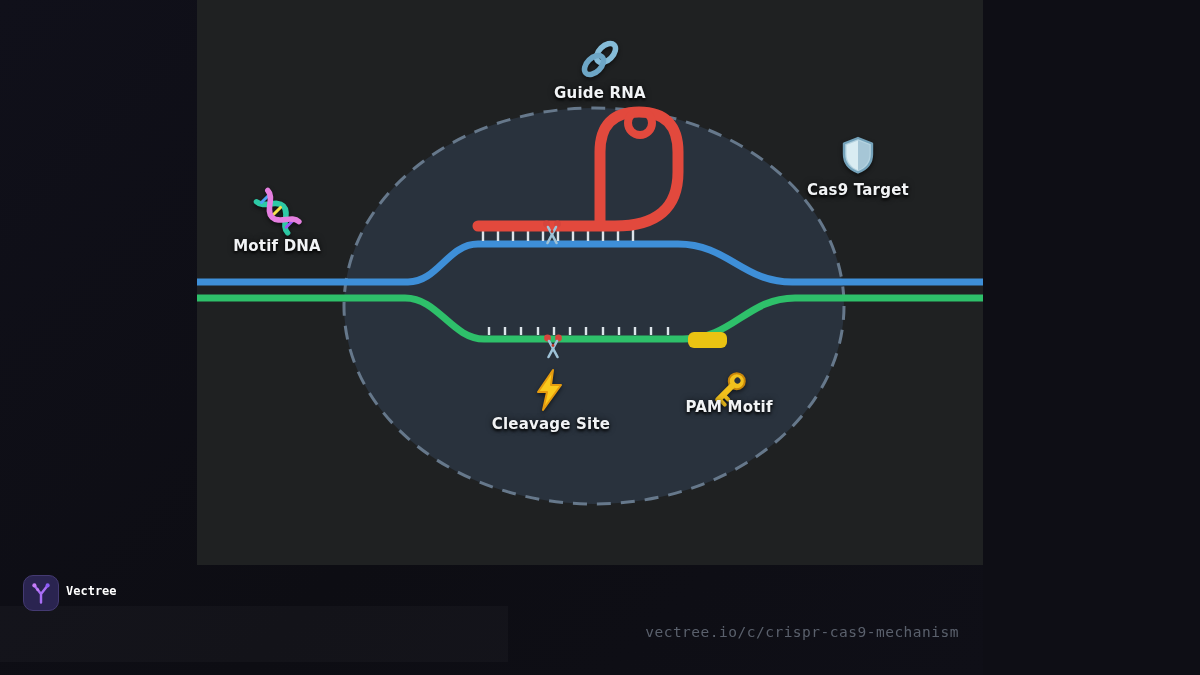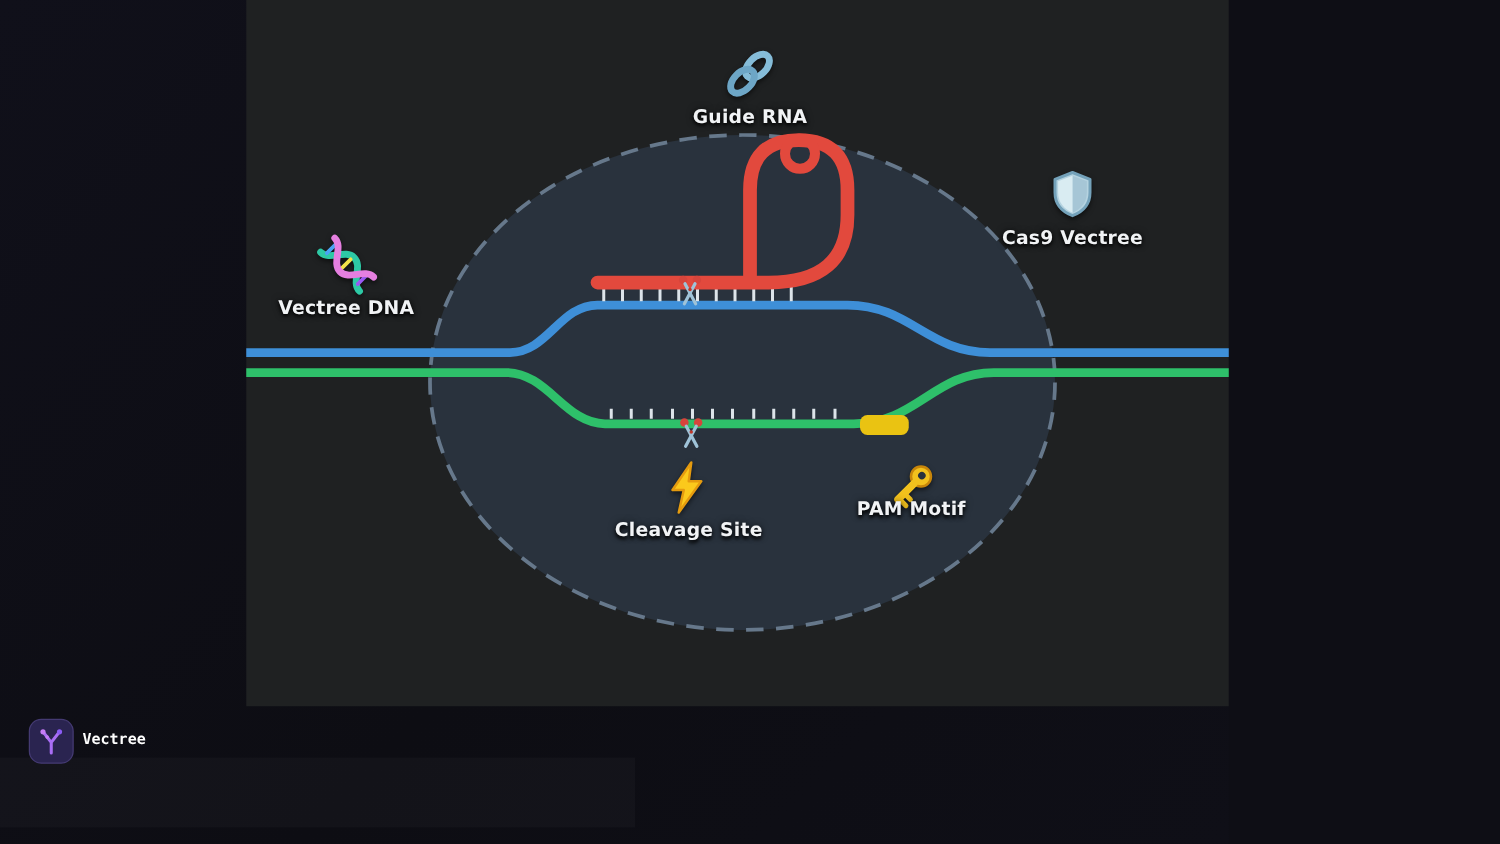--- a/index.html
+++ b/index.html
@@ -103,34 +103,34 @@
     </div>
     <div class="lbl node-label" style="left:403px;top:84px;">Guide RNA</div>
 
     <div class="node" style="left:641px;top:135px;width:40px;">
       <svg class="icn" width="40" height="40" viewBox="0 0 40 40">
         <path d="M20 3 L34 8.5 V19 C34 28.5 28 34.5 20 37.5 C12 34.5 6 28.5 6 19 V8.5 Z" fill="#b5d3e0" stroke="#74a2ba" stroke-width="2.4" stroke-linejoin="round"></path>
         <path d="M20 5.5 L31.5 10 V19 C31.5 27 26.5 32.5 20 35.2 Z" fill="#a6c6d6"></path>
         <path d="M20 5.5 L8.5 10 V19 C8.5 27 13.5 32.5 20 35.2 Z" fill="#d9ecf2"></path>
       </svg>
     </div>
-    <div class="lbl node-label" style="left:661px;top:181px;">Cas9 Vectree</div>
+    <div class="lbl node-label" style="left:661px;top:181px;">Cas9 Target</div>
 
     <div class="node" style="left:55px;top:186px;width:50px;">
       <svg class="icn" width="50" height="50" viewBox="0 0 50 50">
         <g transform="rotate(-45 25 25)">
           <path d="M17 4 C17 14 33 16 33 26 C33 36 17 38 17 48" fill="none" stroke="#2dc9a5" stroke-width="5.5" stroke-linecap="round"></path>
           <line x1="20" y1="8" x2="30" y2="8" stroke="#4aa3f3" stroke-width="3" stroke-linecap="round"></line>
           <line x1="20" y1="25" x2="30" y2="25" stroke="#f3e24a" stroke-width="3" stroke-linecap="round"></line>
           <line x1="20" y1="43" x2="30" y2="43" stroke="#9b59f3" stroke-width="3" stroke-linecap="round"></line>
           <path d="M33 4 C33 14 17 16 17 26 C17 36 33 38 33 48" fill="none" stroke="#e57fe0" stroke-width="5.5" stroke-linecap="round"></path>
         </g>
       </svg>
     </div>
-    <div class="lbl node-label" style="left:80px;top:237px;">Vectree DNA</div>
+    <div class="lbl node-label" style="left:80px;top:237px;">Motif DNA</div>
 
     <div class="node" style="left:332px;top:368px;width:44px;">
       <svg class="icn" width="44" height="44" viewBox="0 0 44 44">
         <polygon points="24,2 9,24 18,24 14,42 32,17 22,17" fill="#fbc91c" stroke="#e59b0f" stroke-width="2" stroke-linejoin="round"></polygon>
       </svg>
     </div>
     <div class="lbl node-label" style="left:354px;top:415px;">Cleavage Site</div>
 
     <div class="node" style="left:510px;top:367px;width:44px;">
       <svg class="icn" width="44" height="44" viewBox="0 0 44 44">
@@ -152,13 +152,14 @@
     <svg width="34" height="34" viewBox="0 0 36 36">
       <path d="M18 28 V19 M18 19 L11 10 M18 19 L25 10" fill="none" stroke="#a96ef5" stroke-width="2.6" stroke-linecap="round"></path>
       <circle cx="11" cy="10" r="2.2" fill="#c77df8"></circle>
       <circle cx="25" cy="10" r="2.2" fill="#8b5cf6"></circle>
       <circle cx="14.5" cy="14.5" r="1.5" fill="#c77df8"></circle>
     </svg>
   </div>
   <div class="brand-name">Vectree</div>
 
 
+  <div class="share-url">vectree.io/c/crispr-cas9-mechanism</div>
 </div>
 
 </body></html>

